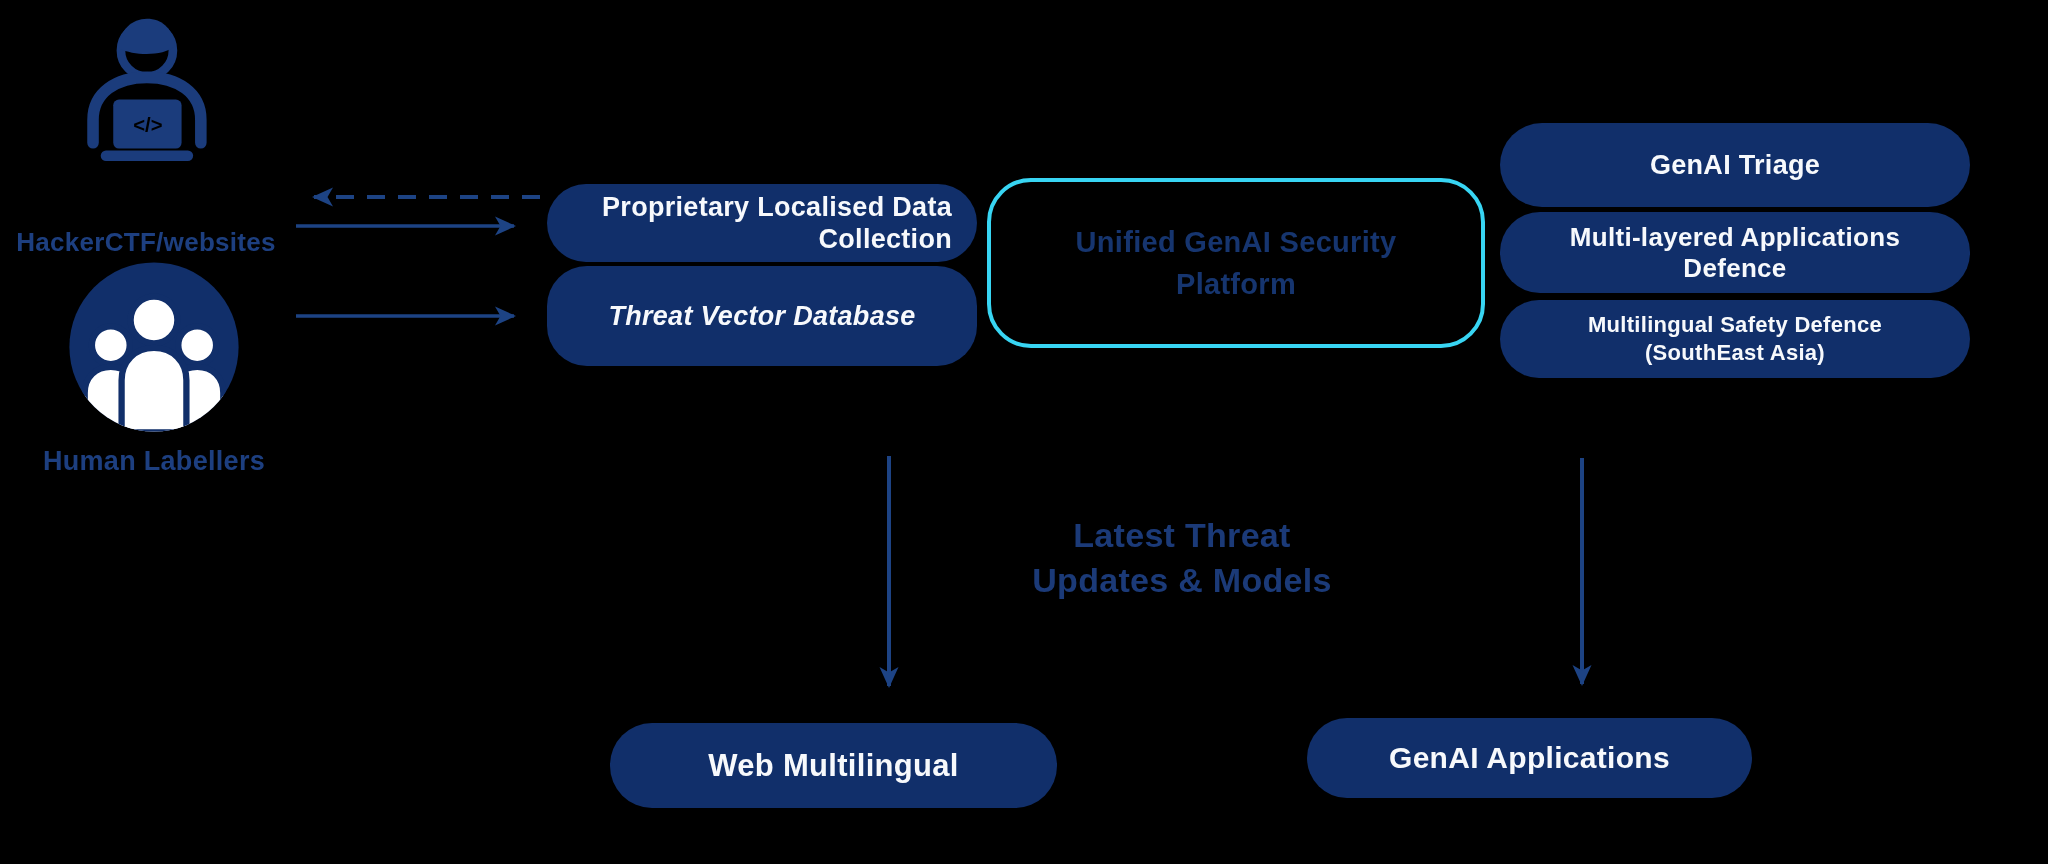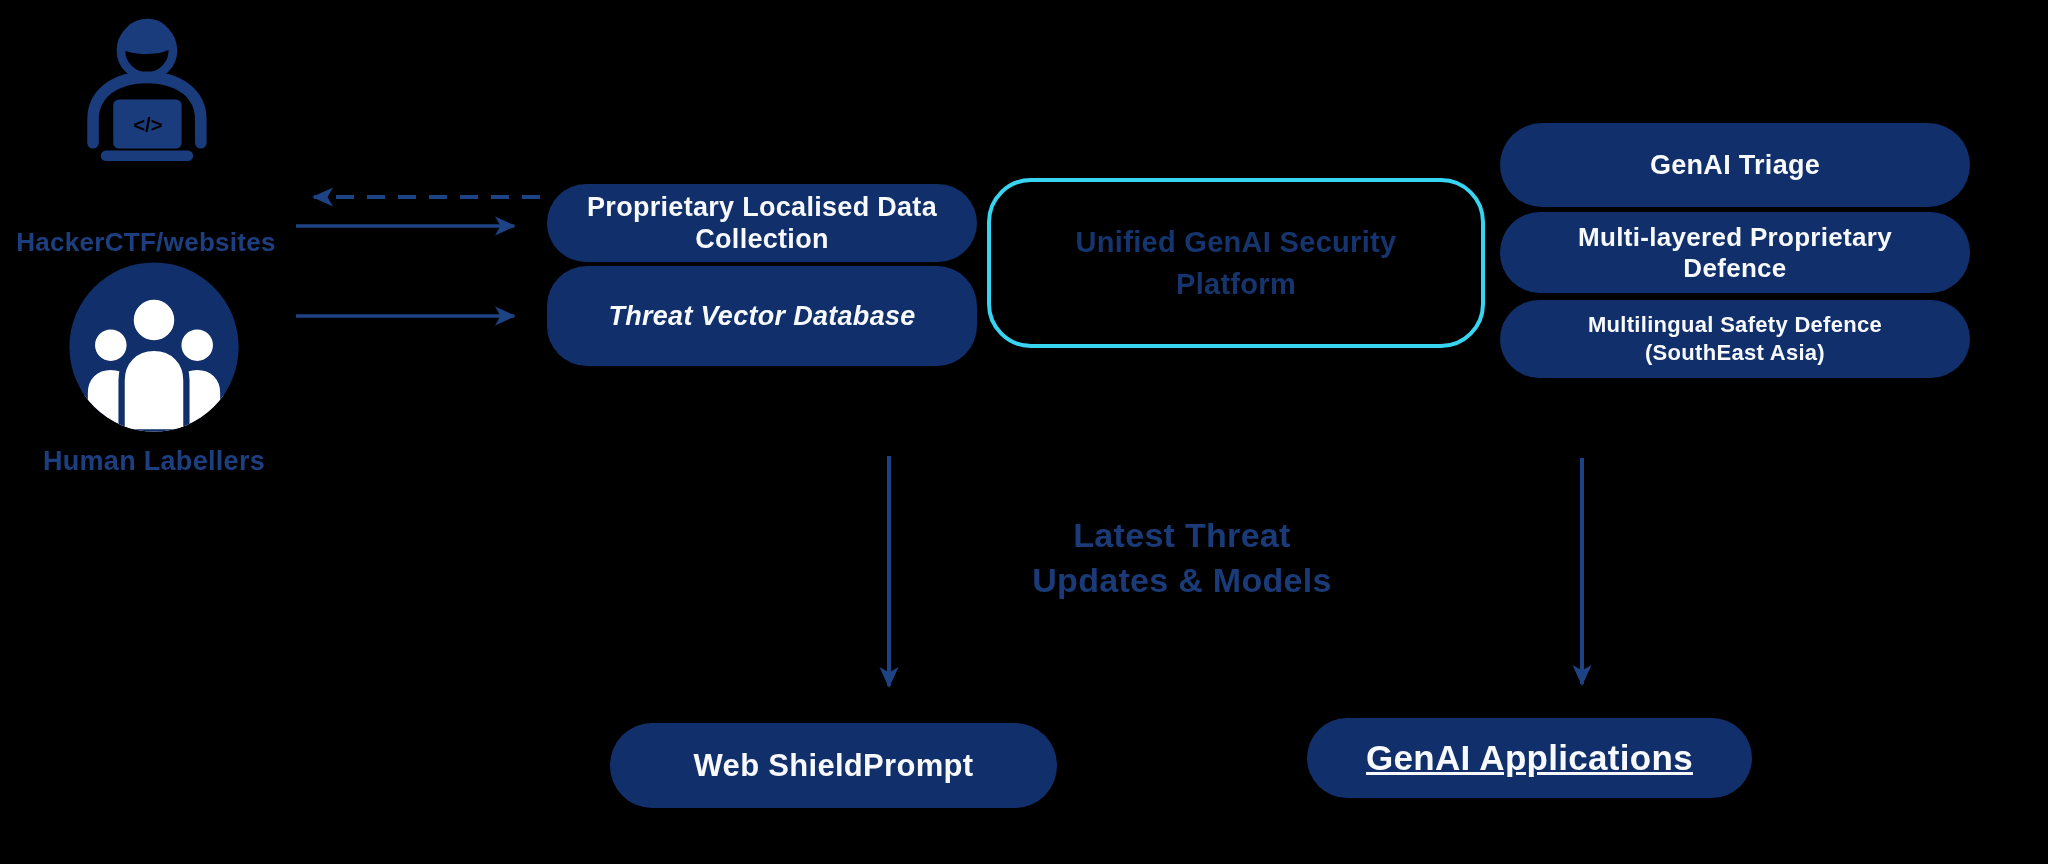--- a/index.html
+++ b/index.html
@@ -80,42 +80,42 @@
       <circle cx="148" cy="98" r="21"></circle>
       <path d="M148,122 c17,0 29,12 29,29 v49 h-58 v-49 c0,-17 12,-29 29,-29 z"></path>
       <circle cx="100" cy="70" r="26"></circle>
       <path d="M100,101 c21,0 36,15 36,36 v58 h-72 v-58 c0,-21 15,-36 36,-36 z"></path>
     </g>
   </svg>
 
   <div class="label" style="left:14px;top:446px;width:280px;font-size:27px;">Human Labellers</div>
 
   <div class="pill" style="left:547px;top:184px;width:430px;height:78px;border-radius:39px;
-              font-size:27px;line-height:32px;padding:0 25px;box-sizing:border-box;">Proprietary Localised Data Collection</div>
+              font-size:27px;line-height:32px;padding:0 25px;box-sizing:border-box;text-align:right;">Proprietary Localised Data Collection</div>
 
   <div class="pill" style="left:547px;top:266px;width:430px;height:100px;border-radius:40px;
               font-size:27px;line-height:32px;padding:0 25px;box-sizing:border-box;font-style:italic;">Threat Vector Database</div>
 
   <div class="platform-box">
     <div class="platform-title">Unified GenAI Security Platform</div>
   </div>
 
   <div class="pill" style="left:1500px;top:123px;width:470px;height:84px;border-radius:42px;
               font-size:27px;line-height:32px;padding:16px 30px;box-sizing:border-box;">GenAI Triage</div>
 
   <div class="pill" style="left:1500px;top:212px;width:470px;height:81px;border-radius:40px;
-              font-size:26px;line-height:31px;padding:0 30px;box-sizing:border-box;">Multi-layered Proprietary Defence</div>
+              font-size:26px;line-height:31px;padding:0 30px;box-sizing:border-box;">Multi-layered Applications Defence</div>
 
   <div class="pill" style="left:1500px;top:300px;width:470px;height:78px;border-radius:39px;
               font-size:22px;line-height:28px;padding:0 30px;box-sizing:border-box;">Multilingual Safety Defence (SouthEast Asia)</div>
 
   <div class="caption">
     <span>Latest Threat</span>
     <span>Updates &amp; Models</span>
   </div>
 
   <div class="pill" style="left:610px;top:723px;width:447px;height:85px;border-radius:42px;
-              font-size:31px;padding:0 30px;box-sizing:border-box;">Web ShieldPrompt</div>
+              font-size:31px;padding:0 30px;box-sizing:border-box;">Web Multilingual</div>
 
   <div class="pill" style="left:1307px;top:718px;width:445px;height:80px;border-radius:40px;
-              font-size:35px;padding:0 30px;box-sizing:border-box;text-decoration:underline;">GenAI Applications</div>
+              font-size:30px;padding:0 30px;box-sizing:border-box;">GenAI Applications</div>
 
 </div>
 
 </body></html>

